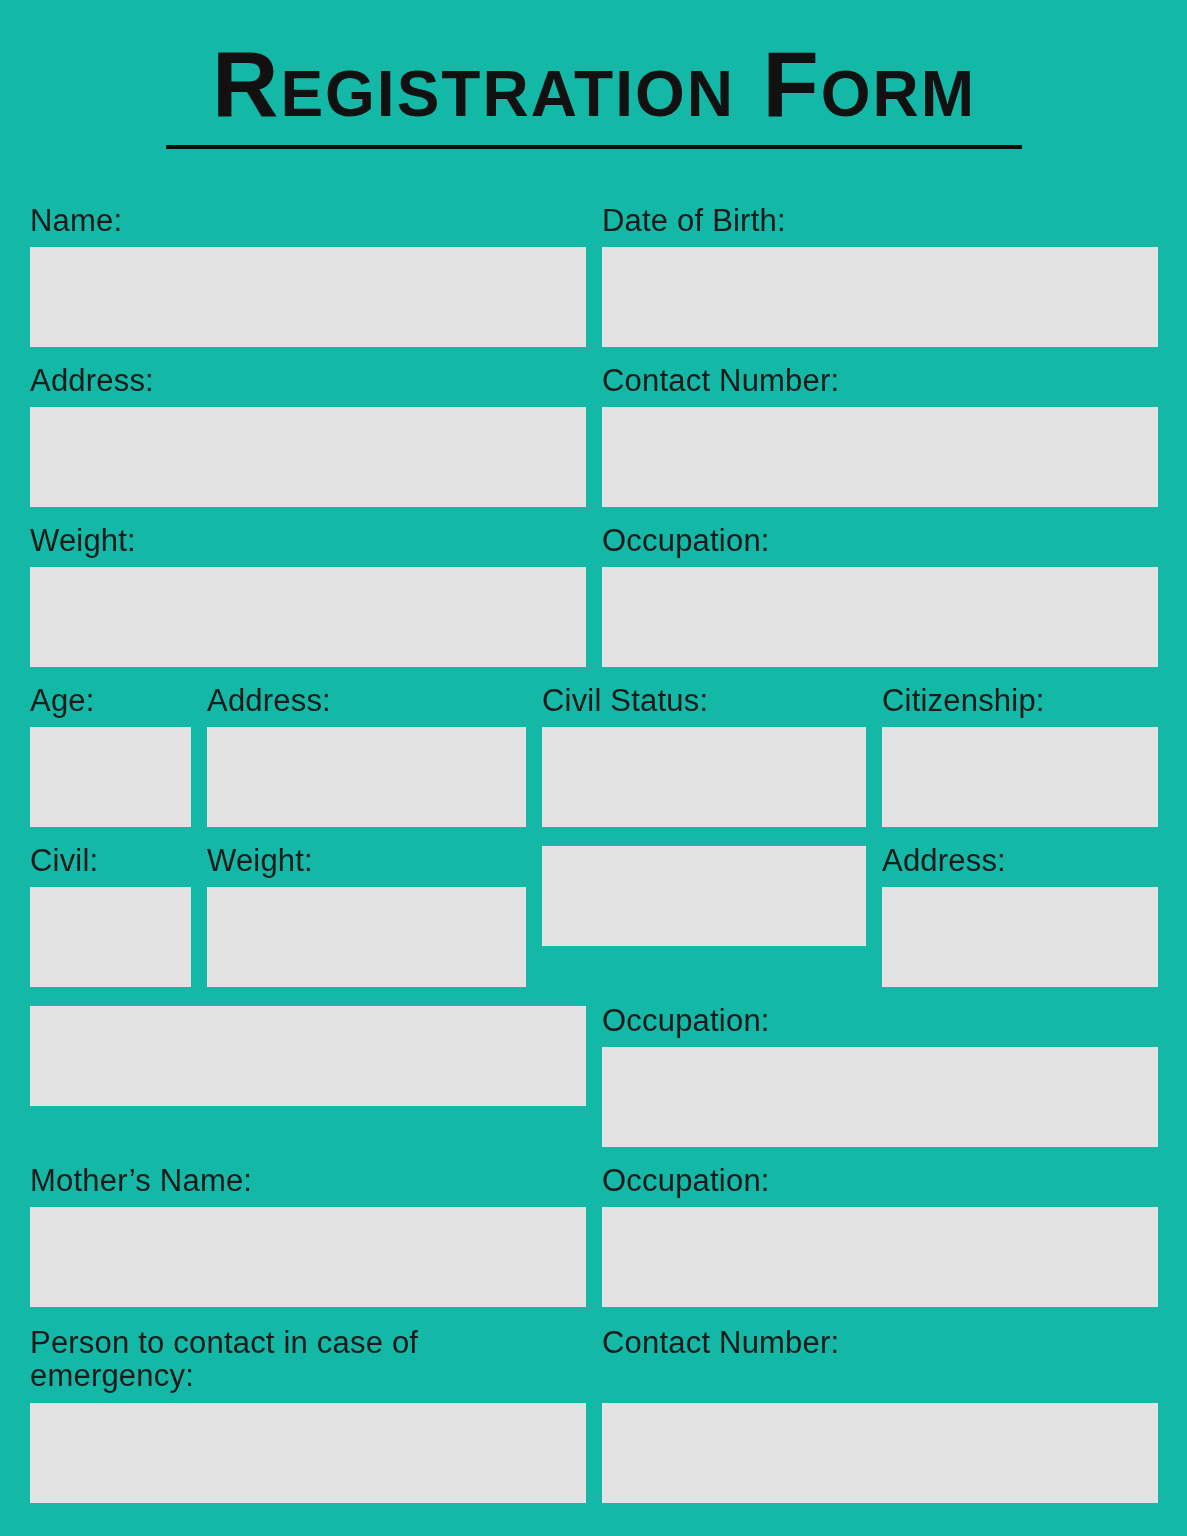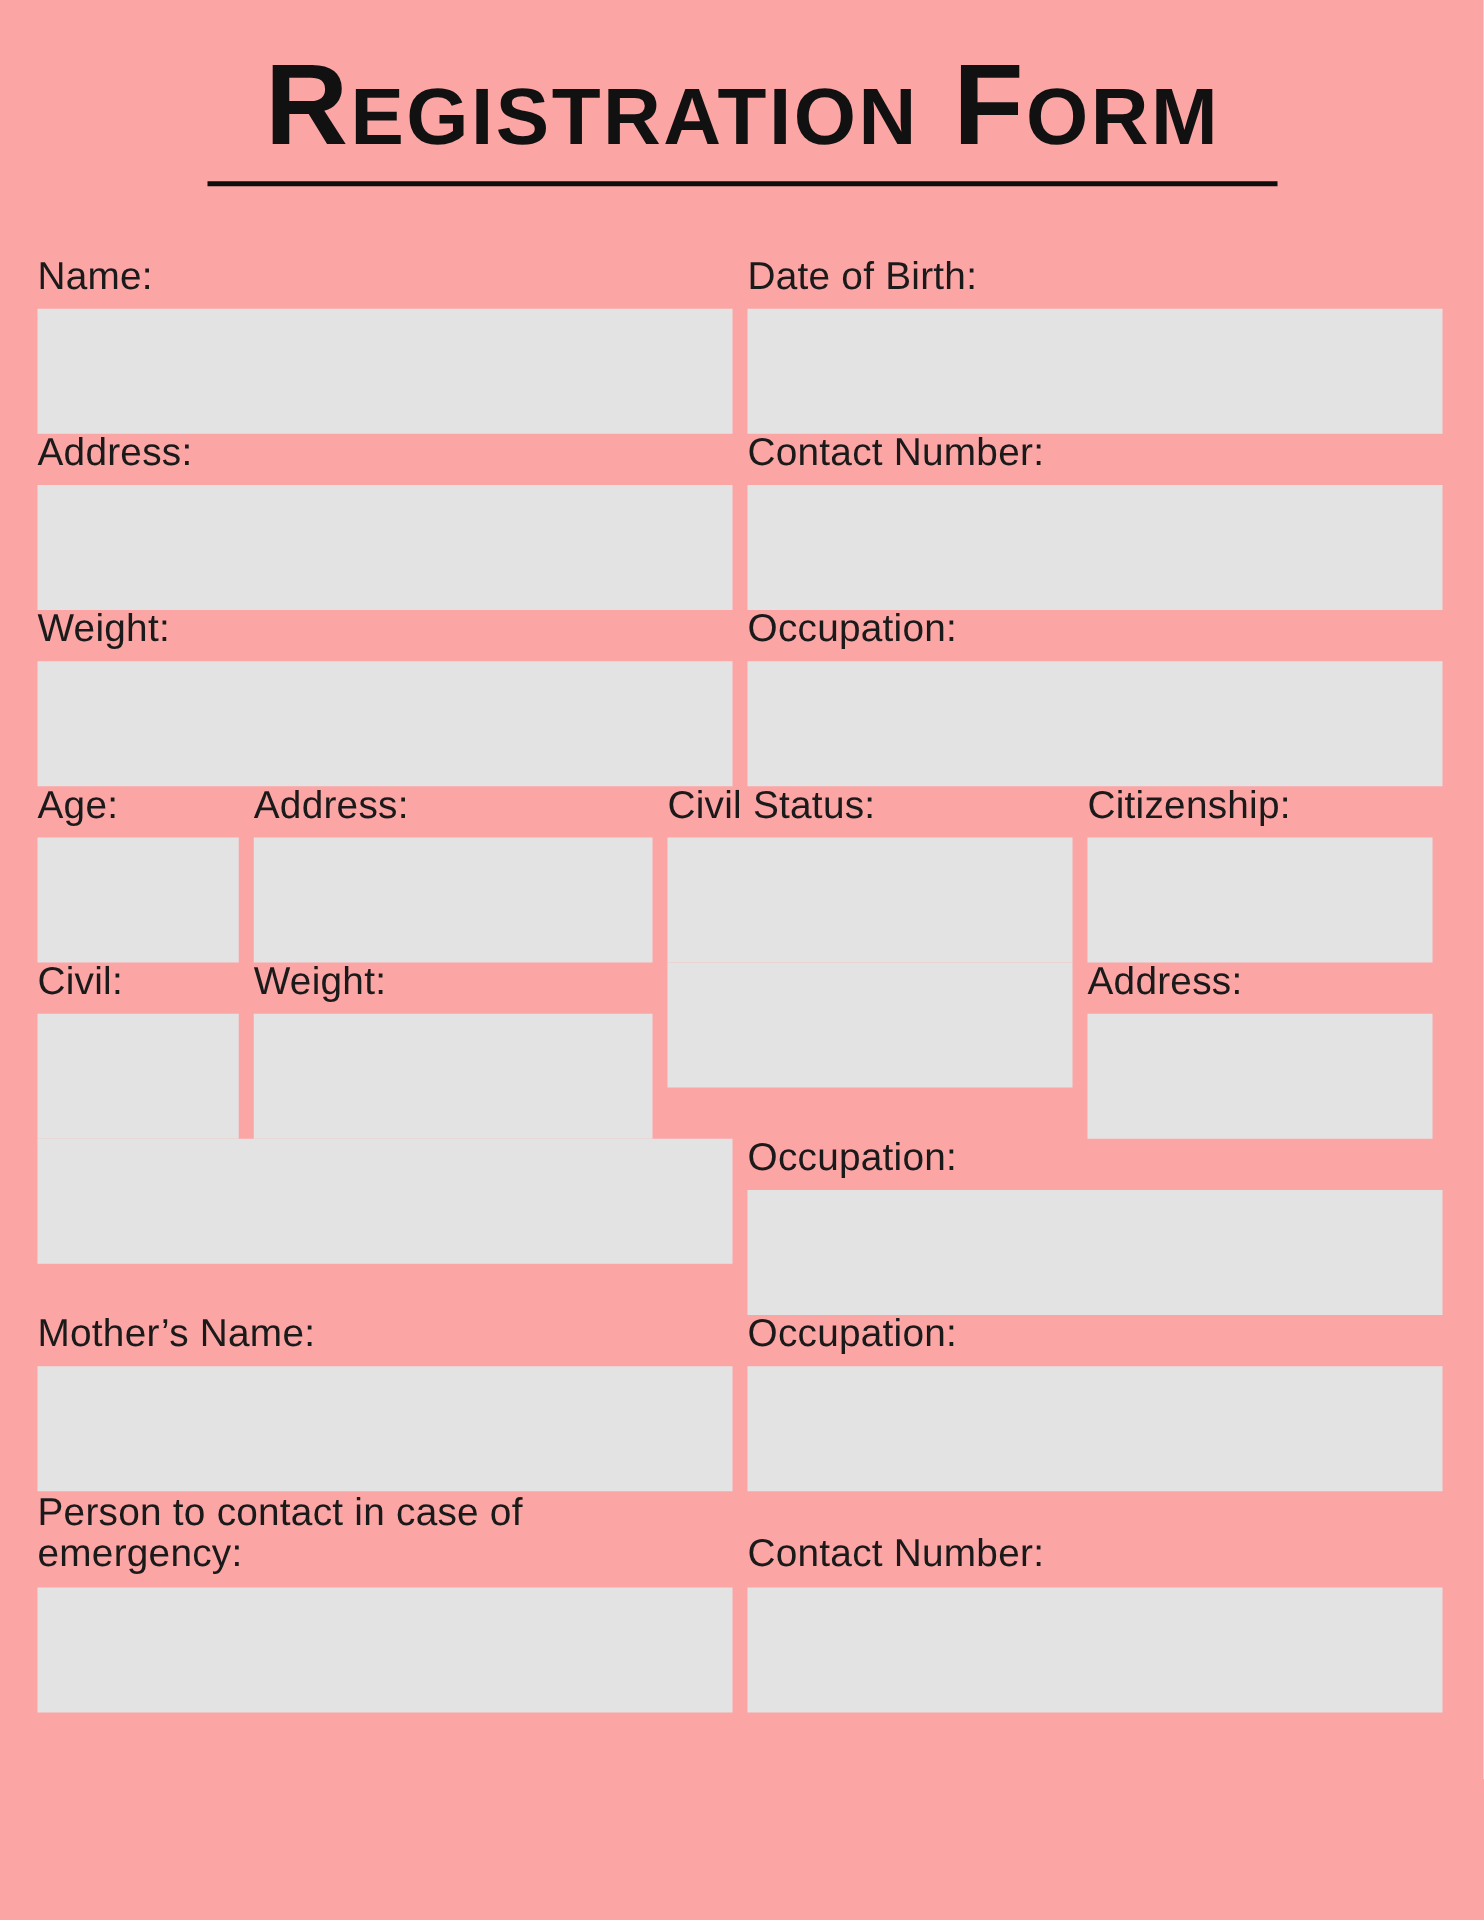--- a/index.html
+++ b/index.html
@@ -1,21 +1,21 @@
 <!DOCTYPE html>
 <html><head>
 <meta charset="utf-8">
 <style>
   html, body { margin: 0; padding: 0; background: #ffffff; }
   .page {
     position: relative;
     width: 1187px;
     height: 1536px;
     box-sizing: border-box;
-    background: #fca5a5;
+    background: #14b8a6;
     color: #1a1a1a;
     font-family: "Liberation Sans", "DejaVu Sans", sans-serif;
     padding: 38px 29px 0 30px;
     overflow: hidden;
   }
   header { text-align: center; }
   .title {
     margin: 0;
     font-size: 92px;
     line-height: 1.0;
@@ -28,21 +28,21 @@
   .title-underline {
     width: 856px;
     height: 4px;
     background: #0d0d0d;
     margin: 15px auto 0 auto;
   }
   .form { margin-top: 57px; }
   .row {
     display: grid;
     column-gap: 16px;
-    gap: 12px;
+    margin-bottom: 19px;
   }
   .cols-2 { grid-template-columns: 556px 556px; }
   .cols-4 { grid-template-columns: 161px 319px 324px 276px; }
   .field-label {
     font-size: 31px;
     line-height: 30px;
     font-weight: 500;
     margin-bottom: 11px;
     letter-spacing: 0.2px;
     white-space: nowrap;
@@ -53,21 +53,20 @@
     font-size: 28px;
     line-height: 100px;
     padding: 0 12px;
     box-sizing: border-box;
     overflow: hidden;
   }
   
   .label-tall {
     min-height: 66px;
     display: flex;
-    align-items: flex-end;
     margin-bottom: 11px;
   }
   .label-tall .field-label { margin-bottom: 0; line-height: 33px; }
   .wrap-label { white-space: normal; max-width: 470px; }
 </style>
 </head>
 <body>
 
 <div class="page">
 

